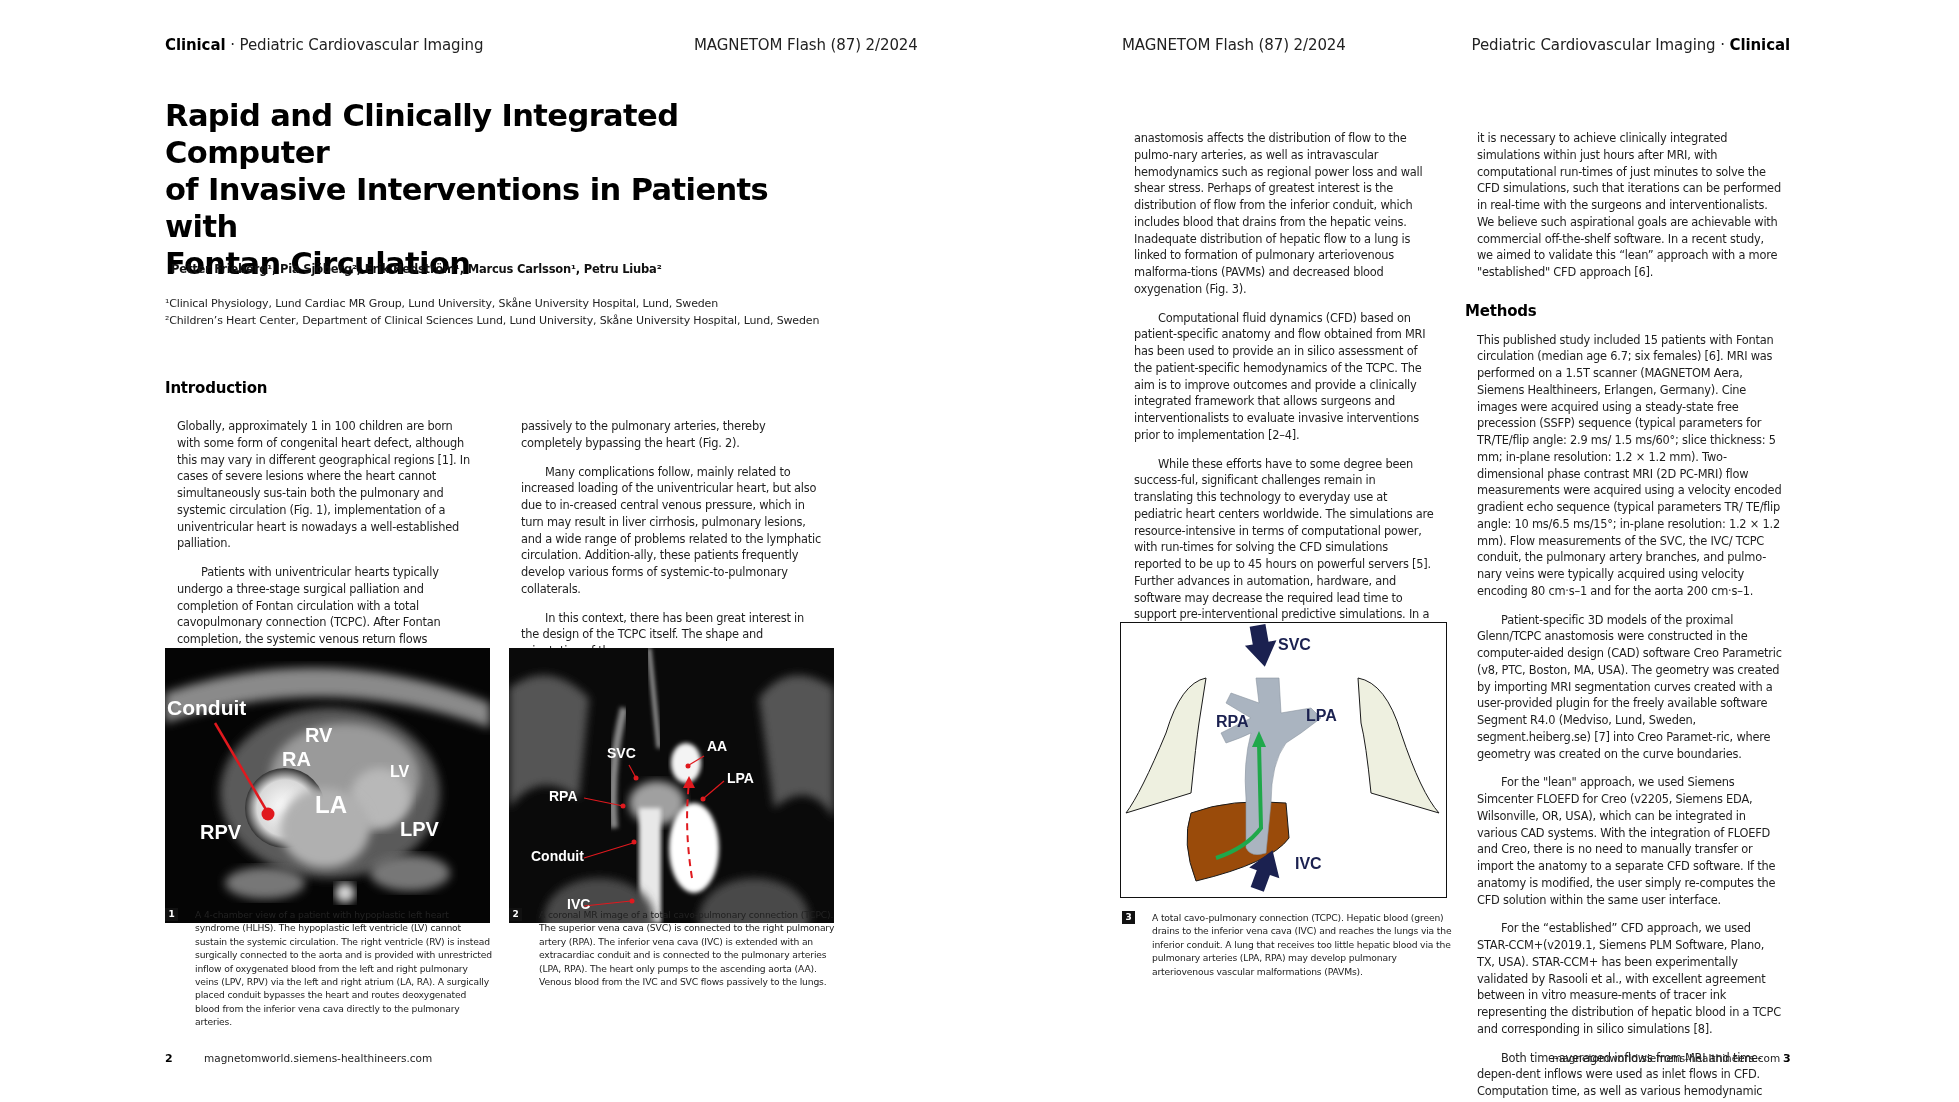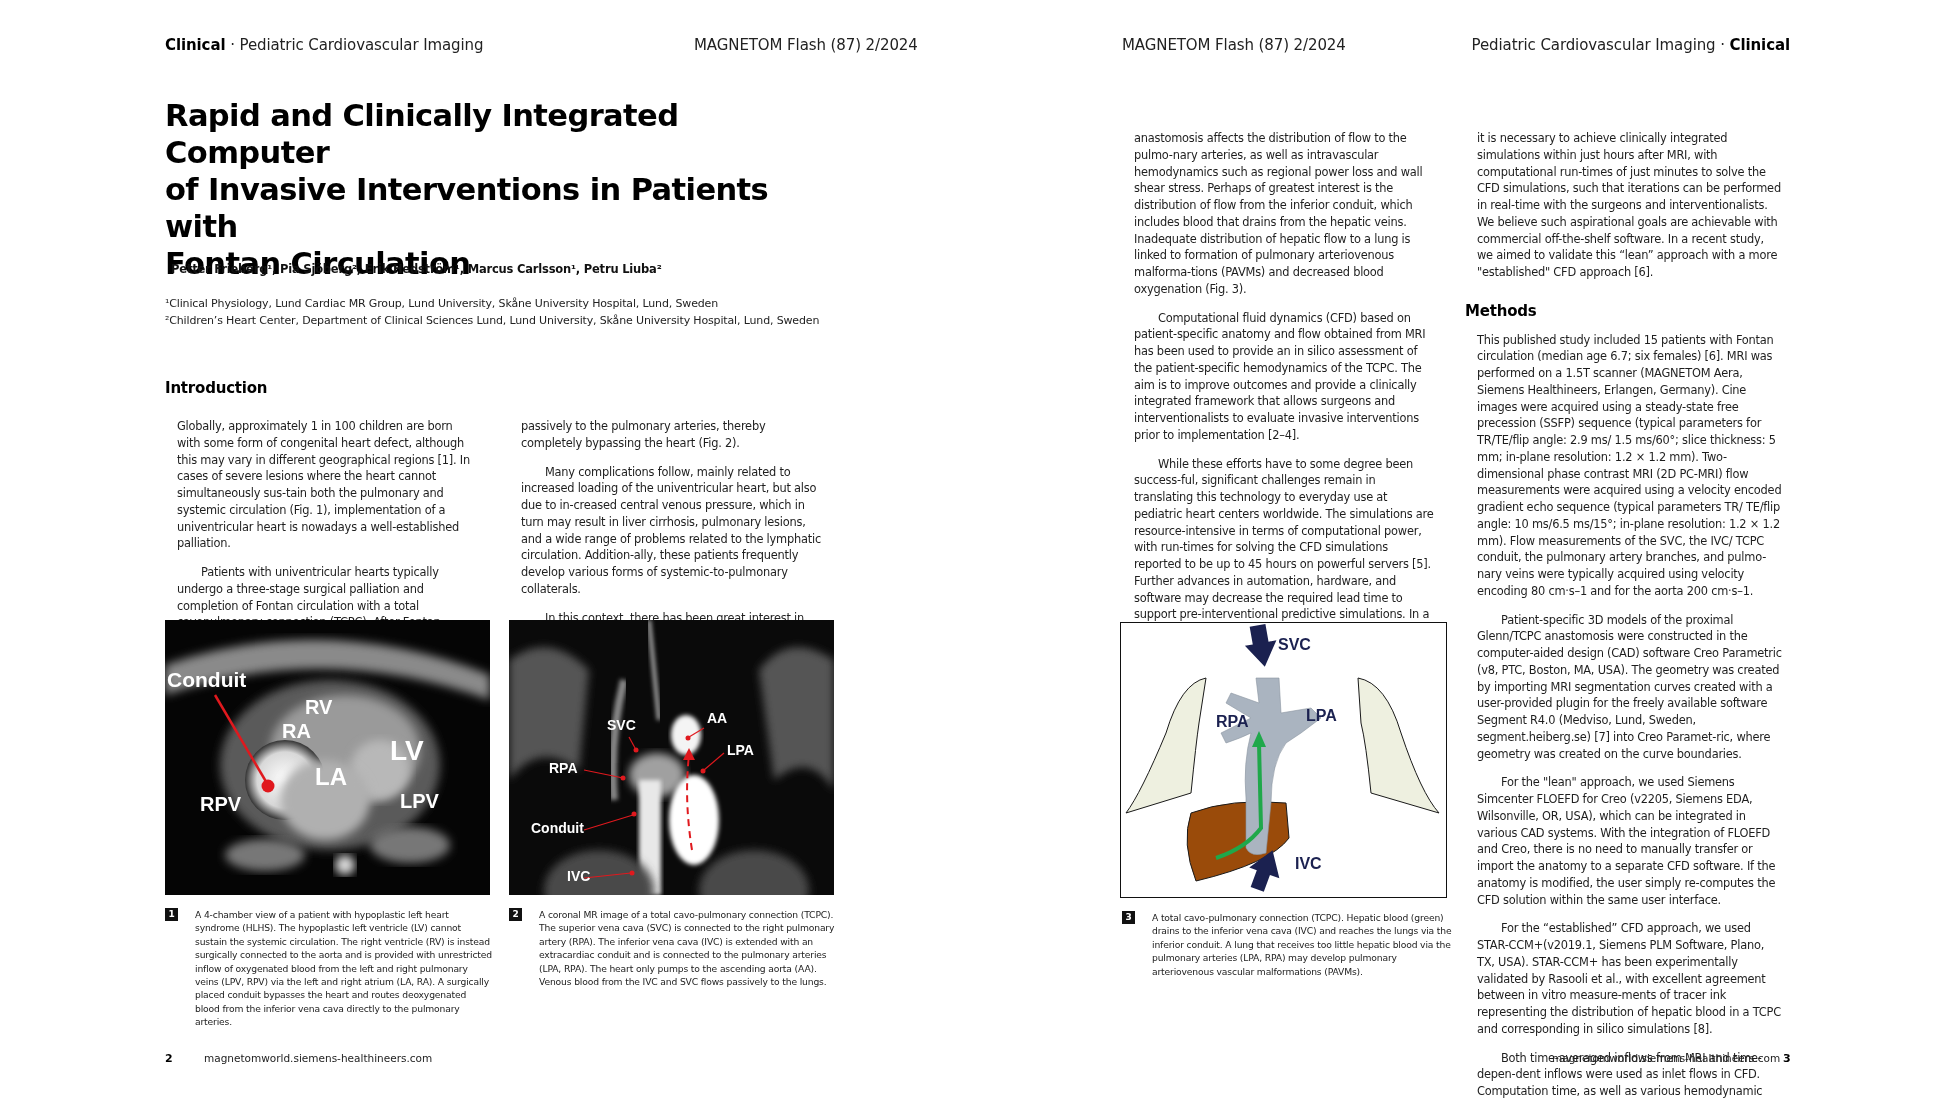--- a/index.html
+++ b/index.html
@@ -8,21 +8,21 @@
   .abs { position: absolute; }
   .hdr { font-size: 15px; color: #222; letter-spacing: -0.1px; }
   .hdr b { font-weight: bold; color: #000; }
   .title { font-family: "DejaVu Sans", sans-serif; font-weight: bold; font-size: 30.5px; line-height: 37px; color: #000; letter-spacing: -0.6px; width: 680px; }
   .authors { font-size: 11.5px; font-weight: bold; color: #111; letter-spacing: -0.2px; margin-left: 6px; }
   .affil { font-size: 11px; color: #222; line-height: 17px; letter-spacing: -0.15px; }
   .h2 { font-weight: bold; font-size: 15px; color: #000; letter-spacing: -0.2px; }
   .body { font-size: 11.4px; line-height: 16.75px; color: #1e1e1e; letter-spacing: -0.22px; text-align: left; }
   .body p { margin: 12px; }
   .body p.ind { text-indent: 24px; }
-  .fig { background: #000; overflow: hidden; }
+  .fig { background: #000; overflow: hidden; margin-top: 28px; }
   .cap { font-size: 9.2px; line-height: 13.4px; color: #222; letter-spacing: -0.15px; }
   .capnum { display: inline-block; width: 13px; height: 13px; background: #111; color: #fff; font-weight: bold; font-size: 9px; text-align: center; line-height: 13px; position: absolute; left: 0; top: 0; }
   .captext { margin-left: 30px; }
   .lbl { position: absolute; color: #fff; font-weight: bold; font-family: "Liberation Sans", sans-serif; }
   .foot { font-size: 10.5px; color: #222; }
   .pgnum { font-size: 11px; font-weight: bold; color: #000; }
   .fig3 { border: 1.5px solid #111; background: #fff; }
   .lbl3 { position: absolute; color: #1b2150; font-weight: bold; font-family: "Liberation Sans", sans-serif; font-size: 16px; }
 </style>
 </head>
@@ -87,21 +87,21 @@
       <ellipse cx="160" cy="180" rx="45" ry="40" fill="#b0b0b0" filter="url(#blur1)"></ellipse>
       <ellipse cx="100" cy="235" rx="40" ry="16" fill="#777" filter="url(#blur1)"></ellipse>
       <ellipse cx="245" cy="225" rx="40" ry="18" fill="#777" filter="url(#blur1)"></ellipse>
       <circle cx="180" cy="245" r="10" fill="#ddd" filter="url(#blur1)"></circle>
       <line x1="50" y1="75" x2="103" y2="165" stroke="#e0191e" stroke-width="2.5"></line>
       <circle cx="103" cy="166" r="6.5" fill="#e0191e"></circle>
     </svg>
     <span class="lbl" style="left:2px; top:48px; font-size:21px;">Conduit</span>
     <span class="lbl" style="left:140px; top:76px; font-size:20px;">RV</span>
     <span class="lbl" style="left:117px; top:100px; font-size:20px;">RA</span>
-    <span class="lbl" style="left:225px; top:115px; font-size:28px;">LV</span>
+    <span class="lbl" style="left:225px; top:115px; font-size:16px;">LV</span>
     <span class="lbl" style="left:150px; top:143px; font-size:24px;">LA</span>
     <span class="lbl" style="left:35px; top:173px; font-size:20px;">RPV</span>
     <span class="lbl" style="left:235px; top:170px; font-size:20px;">LPV</span>
   </div>
 
   <div class="abs cap" style="left:165px; top:908px; width:328px;">
     <span class="capnum">1</span>
     <div class="captext">A 4-chamber view of a patient with hypoplastic left heart syndrome (HLHS). The hypoplastic left ventricle (LV) cannot sustain the systemic circulation. The right ventricle (RV) is instead surgically connected to the aorta and is provided with unrestricted inflow of oxygenated blood from the left and right pulmonary veins (LPV, RPV) via the left and right atrium (LA, RA). A surgically placed conduit bypasses the heart and routes deoxygenated blood from the inferior vena cava directly to the pulmonary arteries.</div>
   </div>
 

